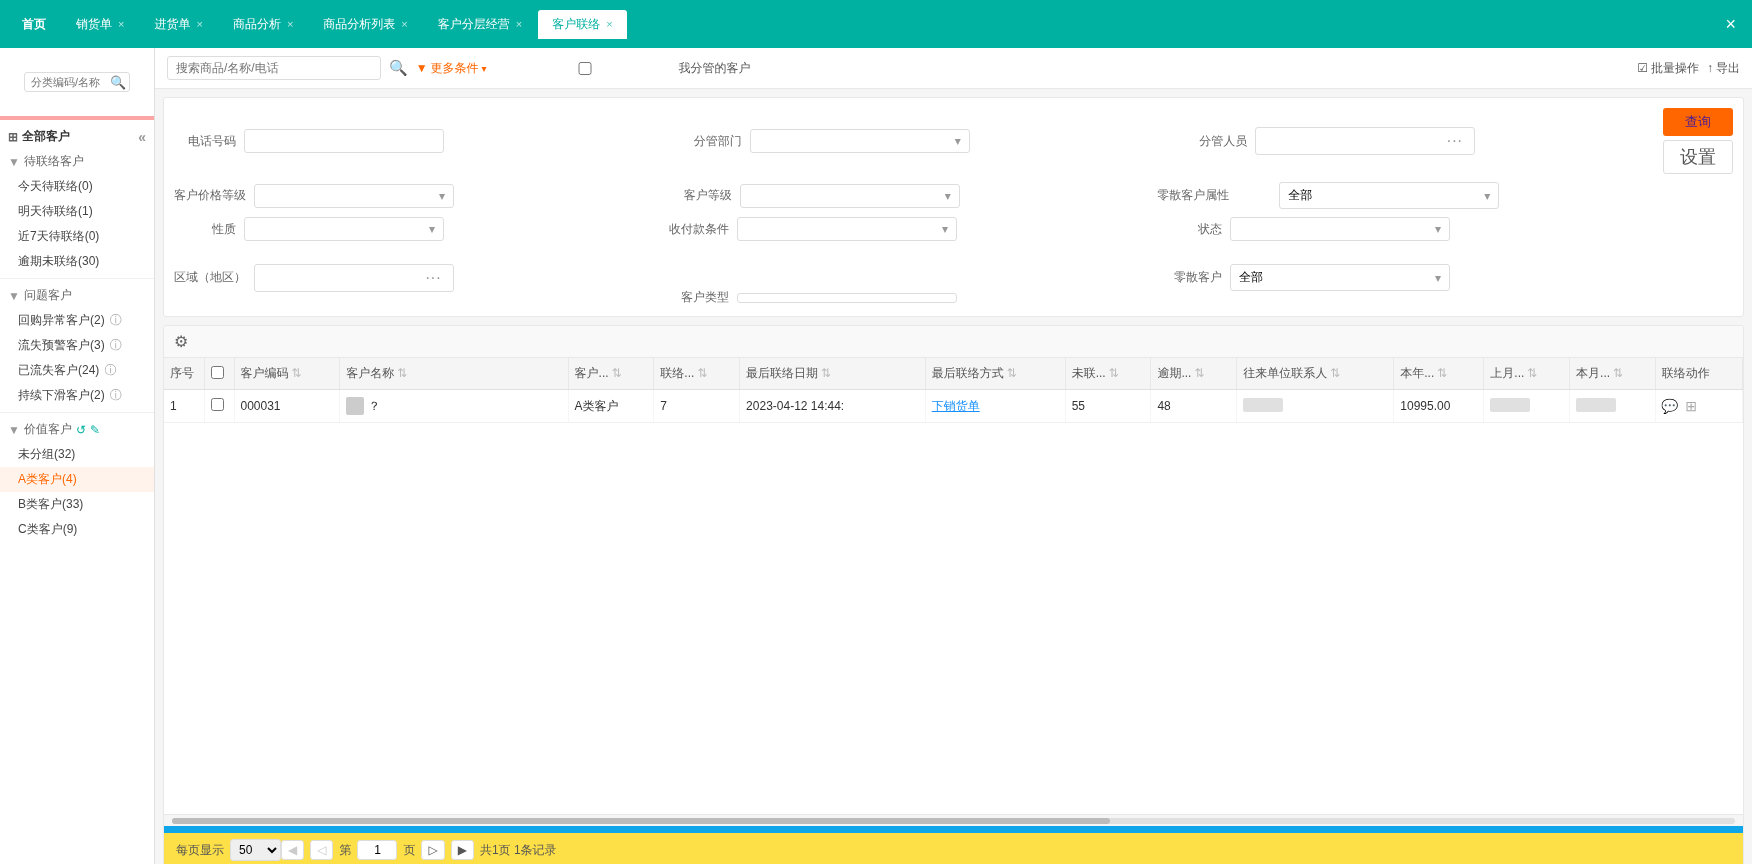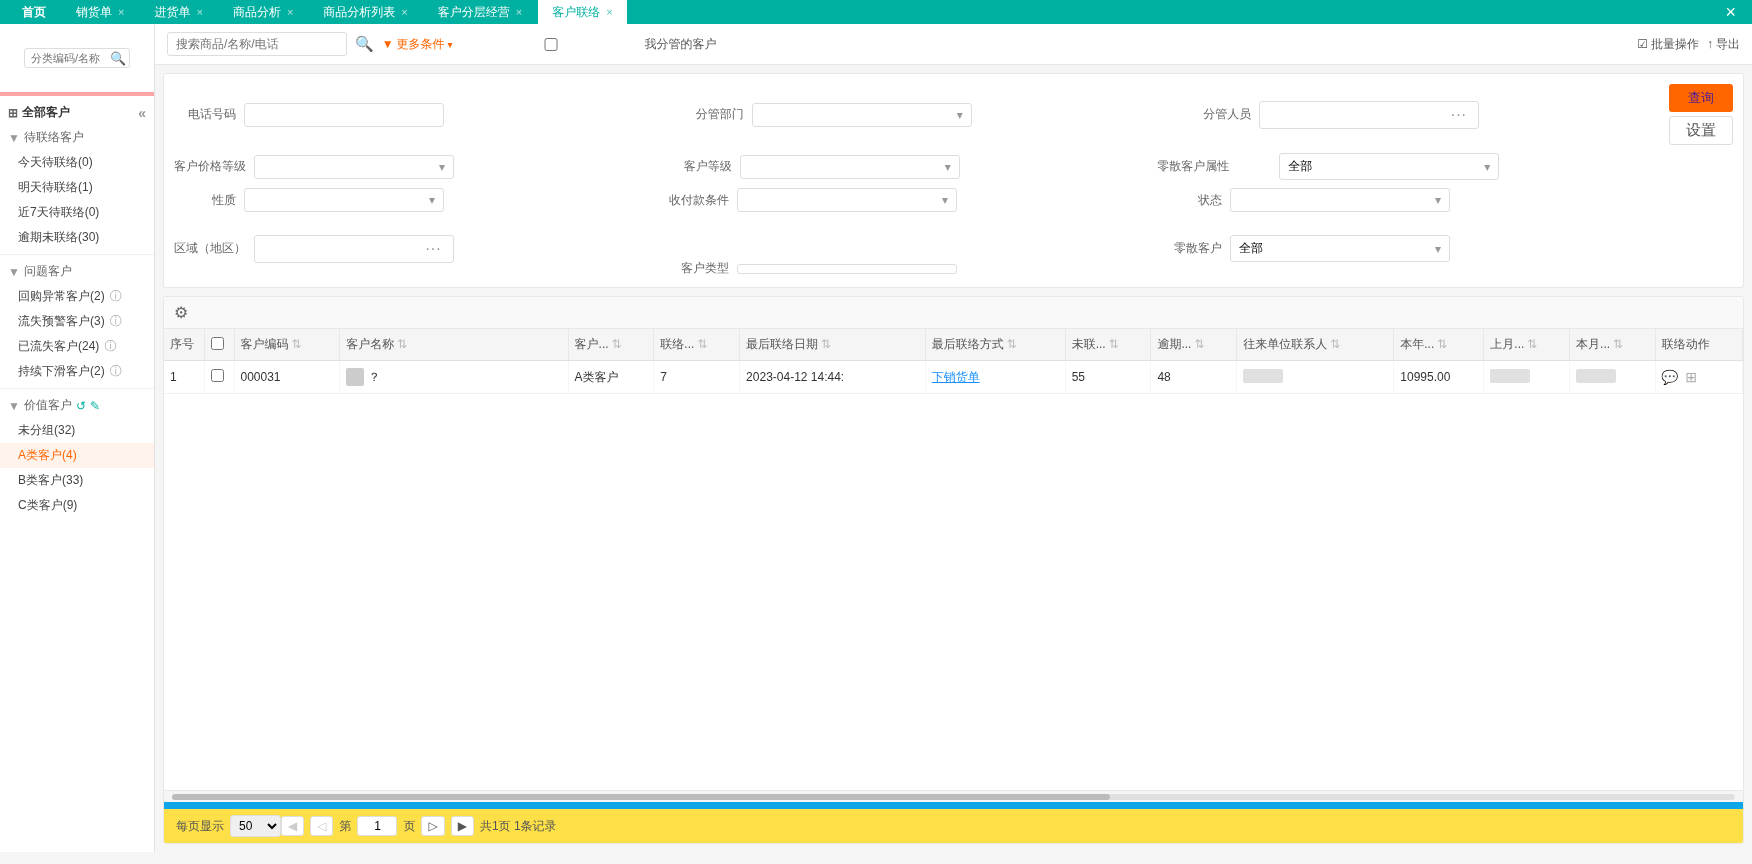--- a/index.html
+++ b/index.html
@@ -1,21 +1,21 @@
 <!DOCTYPE html>
 <html><head>
   <meta charset="utf-8">
   <style>
     * { box-sizing: border-box; margin: 0; padding: 0; font-family: 'Microsoft YaHei', Arial, sans-serif; font-size: 12px; }
     body { background: #f5f5f5; overflow: hidden; width: 1752px; height: 864px; }
 
     
     .top-nav {
       background: #00b0a0;
-      height: 24px;
+      height: 48px;
       display: flex;
       align-items: center;
       padding: 0 8px;
       gap: 2px;
     }
     .nav-tab {
       color: #fff;
       padding: 6px 14px;
       cursor: pointer;
       display: flex;
@@ -253,21 +253,21 @@
       cursor: pointer;
       font-size: 13px;
     }
     .btn-settings {
       background: #fff;
       color: #555;
       border: 1px solid #ddd;
       border-radius: 3px;
       padding: 4px 16px;
       cursor: pointer;
-      font-size: 15px;
+      font-size: 18px;
     }
 
     
     .table-container {
       flex: 1;
       background: #fff;
       margin: 0 8px 8px 8px;
       border: 1px solid #e8e8e8;
       border-radius: 3px;
       overflow: auto;
@@ -489,21 +489,21 @@
       <span>B类客户(33)</span>
     </div>
     <div class="sidebar-item">
       <span>C类客户(9)</span>
     </div>
   </div>
 
   <div class="content-area">
 
     <div class="search-bar">
-      <input type="text" style="border: 1px solid rgb(221, 221, 221); border-radius: 3px; padding: 4px 28px 4px 8px; font-size: 12px; width: 180px;" placeholder="搜索商品/名称/电话">
+      <input type="text" style="border: 1px solid rgb(221, 221, 221); border-radius: 3px; padding: 4px 28px 4px 8px; font-size: 12px; width: 214px;" placeholder="搜索商品/名称/电话">
       <span class="search-btn">🔍</span>
       <span class="filter-btn">
         <span>▼</span>
         <span>更多条件</span>
         <span style="font-size:10px;">▾</span>
       </span>
       <label class="checkbox-label">
         <input type="checkbox" style="">
         <span>我分管的客户</span>
       </label>

